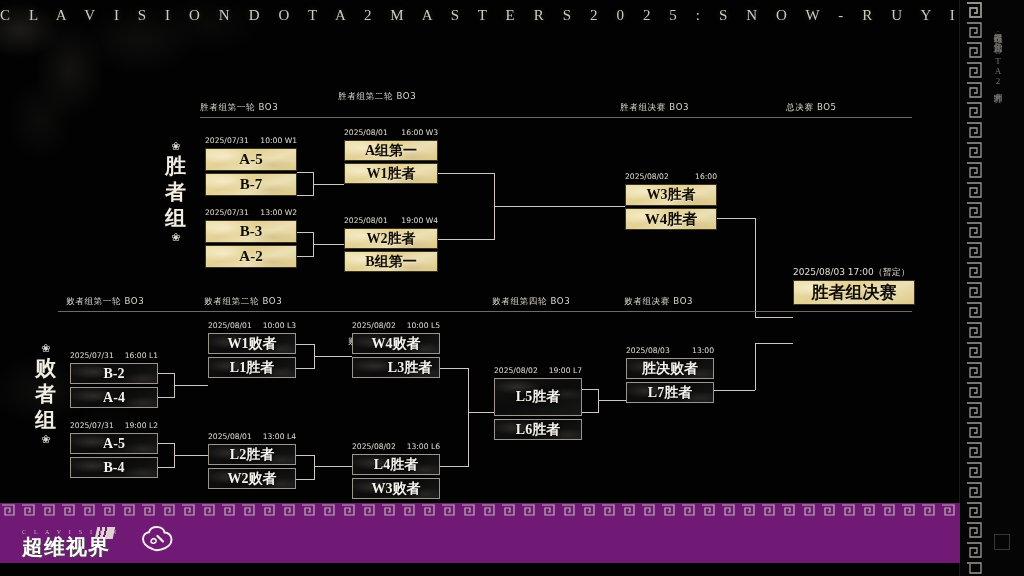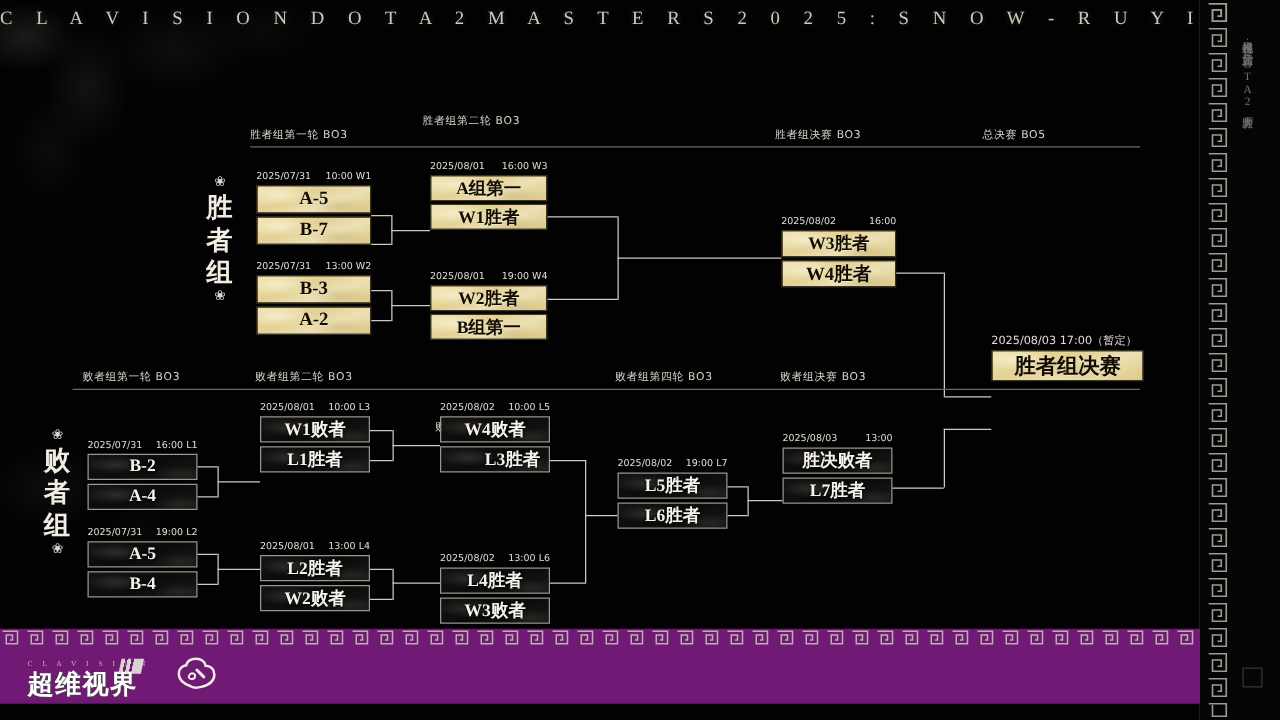--- a/index.html
+++ b/index.html
@@ -301,21 +301,21 @@
     </div>
     <div class="slot" style="height:21px;font-size:14px;text-align:center;">L4胜者</div>
     <div class="slot" style="height:21px;font-size:14px;">W3败者</div>
   </div>
 
   <div class="match dark" style="left:494px;top:378px;width:88px;">
     <div class="mtime">
       <span>2025/08/02</span>
       <span class="t-right">19:00 L7</span>
     </div>
-    <div class="slot" style="height:21px;font-size:14px;">L5胜者</div>
+    <div class="slot" style="height:38px;font-size:14px;">L5胜者</div>
     <div class="slot" style="height:21px;font-size:14px;">L6胜者</div>
   </div>
 
   <div class="match dark" style="left:626px;top:358px;width:88px;">
     <div class="mtime">
       <span>2025/08/03</span>
       <span class="t-right">13:00</span>
     </div>
     <div class="slot" style="height:21px;font-size:14px;">胜决败者</div>
     <div class="slot" style="height:21px;font-size:14px;">L7胜者</div>

